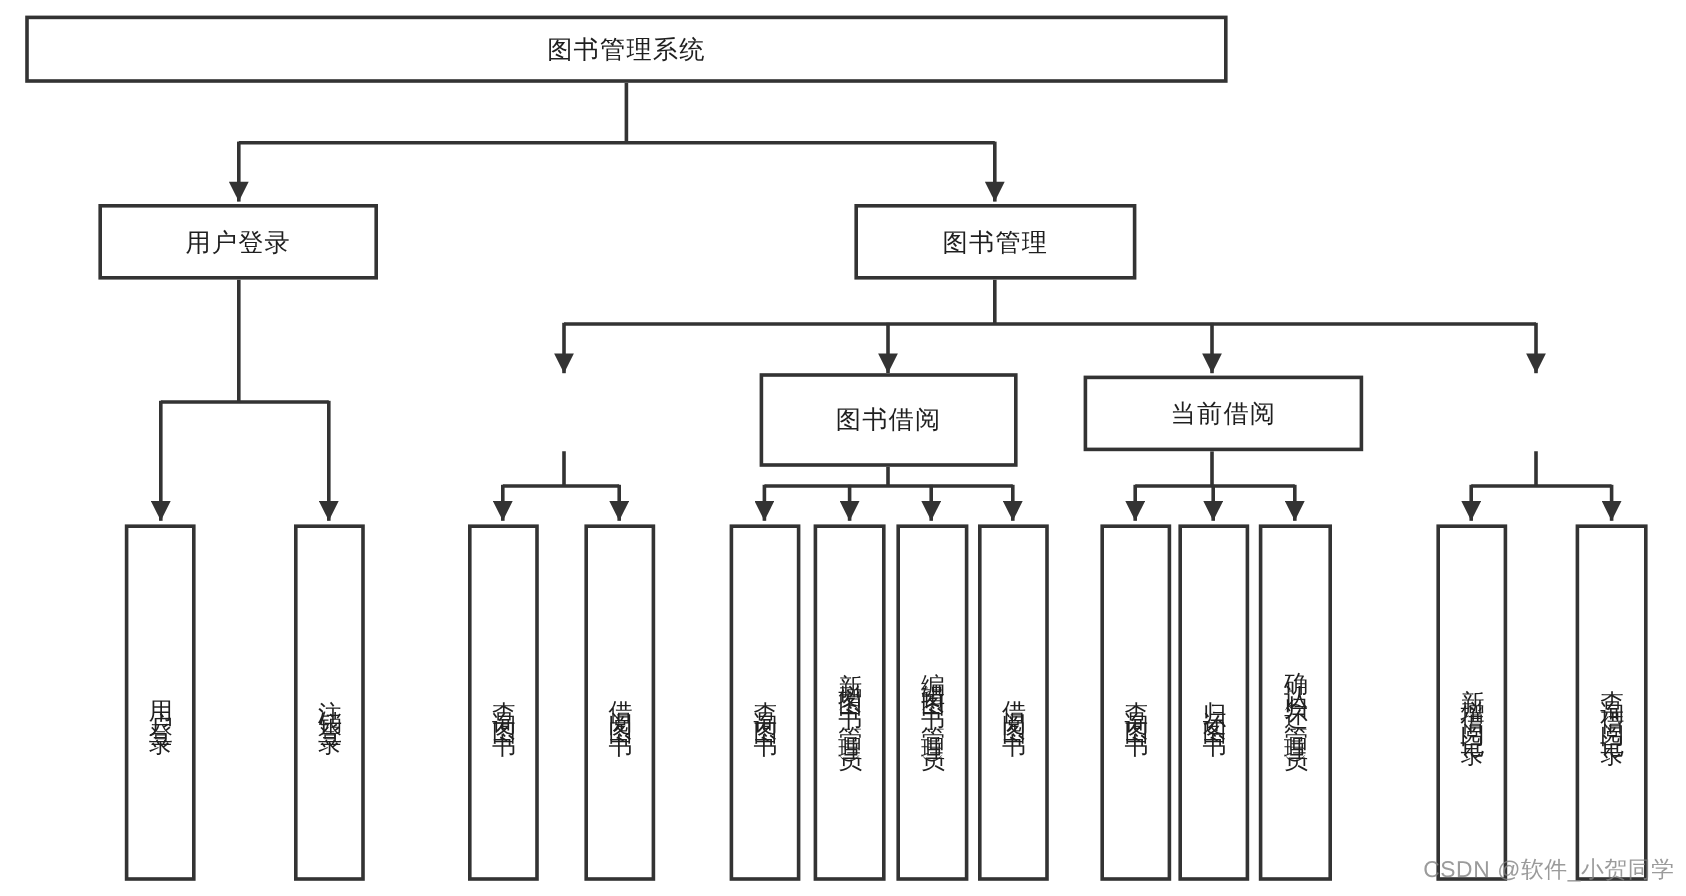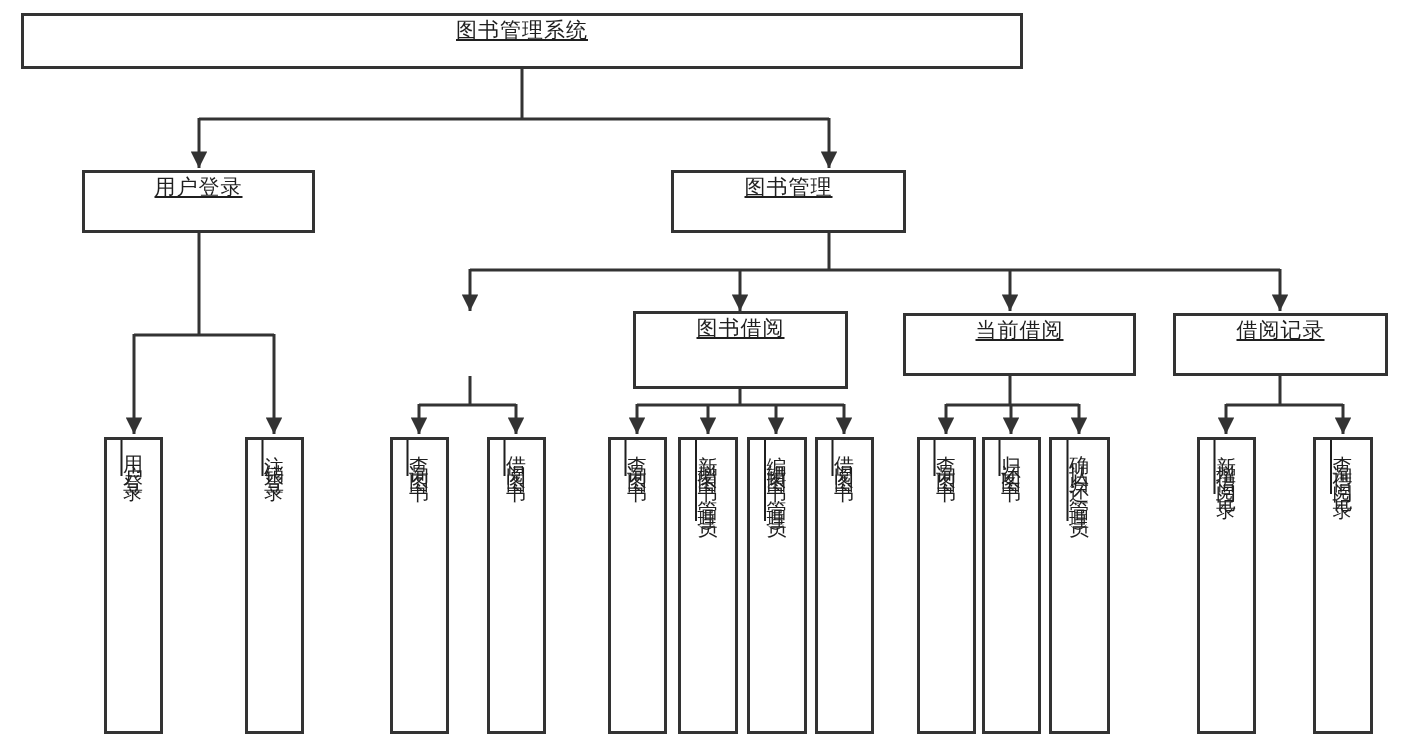--- a/index.html
+++ b/index.html
@@ -22,24 +22,23 @@
     width: 1405px;
     height: 747px;
     pointer-events: none;
   }
   .node {
     position: absolute;
     box-sizing: border-box;
     border: 3px solid #333333;
     background: #ffffff;
     display: flex;
-    align-items: flex-start;
+    align-items: center;
     justify-content: center;
     color: #1f1f1f;
-    text-decoration: underline;
   }
   .node.h span {
     font-size: 21px;
     letter-spacing: 1px;
     white-space: nowrap;
   }
   .node.v span {
     writing-mode: vertical-rl;
     text-orientation: mixed;
     font-size: 20px;
@@ -105,32 +104,29 @@
     </g>
   </svg>
 
   <div class="node h" style="left:21px;top:13px;width:1002px;height:56px">
     <span>图书管理系统</span>
   </div>
 
   <div class="node h" style="left:82px;top:170px;width:233px;height:63px">
     <span>用户登录</span>
   </div>
-  <div class="node h" style="left:671px;top:170px;width:235px;height:63px">
+  <div class="node h" style="left:712px;top:170px;width:235px;height:63px">
     <span>图书管理</span>
   </div>
 
   <div class="node h" style="left:633px;top:311px;width:215px;height:78px">
     <span>图书借阅</span>
   </div>
   <div class="node h" style="left:903px;top:313px;width:233px;height:63px">
     <span>当前借阅</span>
-  </div>
-  <div class="node h" style="left:1173px;top:313px;width:215px;height:63px">
-    <span>借阅记录</span>
   </div>
 
   <div class="node v" style="left:104px;top:437px;width:59px;height:297px">
     <span>用户登录</span>
   </div>
   <div class="node v" style="left:245px;top:437px;width:59px;height:297px">
     <span>注销登录</span>
   </div>
 
   <div class="node v" style="left:390px;top:437px;width:59px;height:297px">
@@ -163,14 +159,15 @@
     <span>确认归还（管理员）</span>
   </div>
 
   <div class="node v" style="left:1197px;top:437px;width:59px;height:297px">
     <span>新增借阅记录</span>
   </div>
   <div class="node v" style="left:1313px;top:437px;width:60px;height:297px">
     <span>查询借阅记录</span>
   </div>
 
+  <div class="watermark">CSDN @软件_小贺同学</div>
 
 </div>
 
 </body></html>

